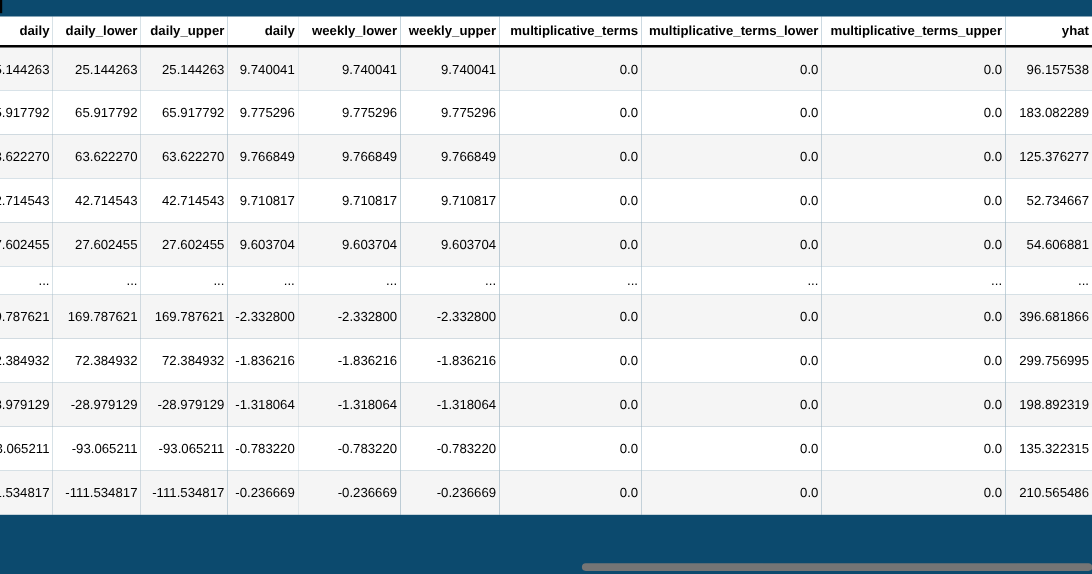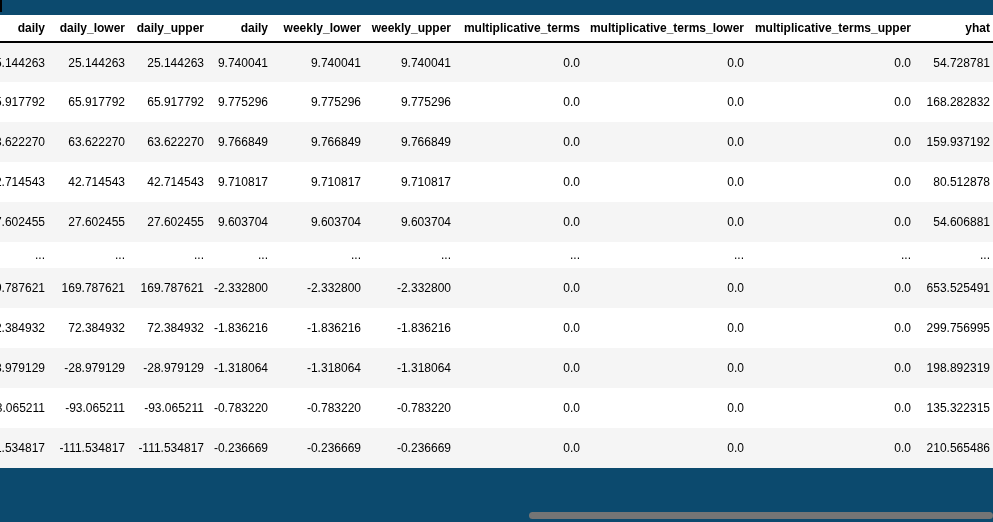--- a/index.html
+++ b/index.html
@@ -94,57 +94,57 @@
           <tr class="stripe">
             <td>25.144263</td>
             <td>25.144263</td>
             <td>25.144263</td>
             <td>9.740041</td>
             <td>9.740041</td>
             <td>9.740041</td>
             <td>0.0</td>
             <td>0.0</td>
             <td>0.0</td>
-            <td>54.728781</td>
+            <td>96.157538</td>
           </tr>
           <tr>
             <td>65.917792</td>
             <td>65.917792</td>
             <td>65.917792</td>
             <td>9.775296</td>
             <td>9.775296</td>
             <td>9.775296</td>
             <td>0.0</td>
             <td>0.0</td>
             <td>0.0</td>
-            <td>168.282832</td>
+            <td>183.082289</td>
           </tr>
           <tr class="stripe">
             <td>63.622270</td>
             <td>63.622270</td>
             <td>63.622270</td>
             <td>9.766849</td>
             <td>9.766849</td>
             <td>9.766849</td>
             <td>0.0</td>
             <td>0.0</td>
             <td>0.0</td>
-            <td>159.937192</td>
+            <td>125.376277</td>
           </tr>
           <tr>
             <td>42.714543</td>
             <td>42.714543</td>
             <td>42.714543</td>
             <td>9.710817</td>
             <td>9.710817</td>
             <td>9.710817</td>
             <td>0.0</td>
             <td>0.0</td>
             <td>0.0</td>
-            <td>80.512878</td>
+            <td>52.734667</td>
           </tr>
           <tr class="stripe">
             <td>27.602455</td>
             <td>27.602455</td>
             <td>27.602455</td>
             <td>9.603704</td>
             <td>9.603704</td>
             <td>9.603704</td>
             <td>0.0</td>
             <td>0.0</td>
@@ -166,21 +166,21 @@
           <tr class="stripe">
             <td>169.787621</td>
             <td>169.787621</td>
             <td>169.787621</td>
             <td>-2.332800</td>
             <td>-2.332800</td>
             <td>-2.332800</td>
             <td>0.0</td>
             <td>0.0</td>
             <td>0.0</td>
-            <td>653.525491</td>
+            <td>396.681866</td>
           </tr>
           <tr>
             <td>72.384932</td>
             <td>72.384932</td>
             <td>72.384932</td>
             <td>-1.836216</td>
             <td>-1.836216</td>
             <td>-1.836216</td>
             <td>0.0</td>
             <td>0.0</td>

